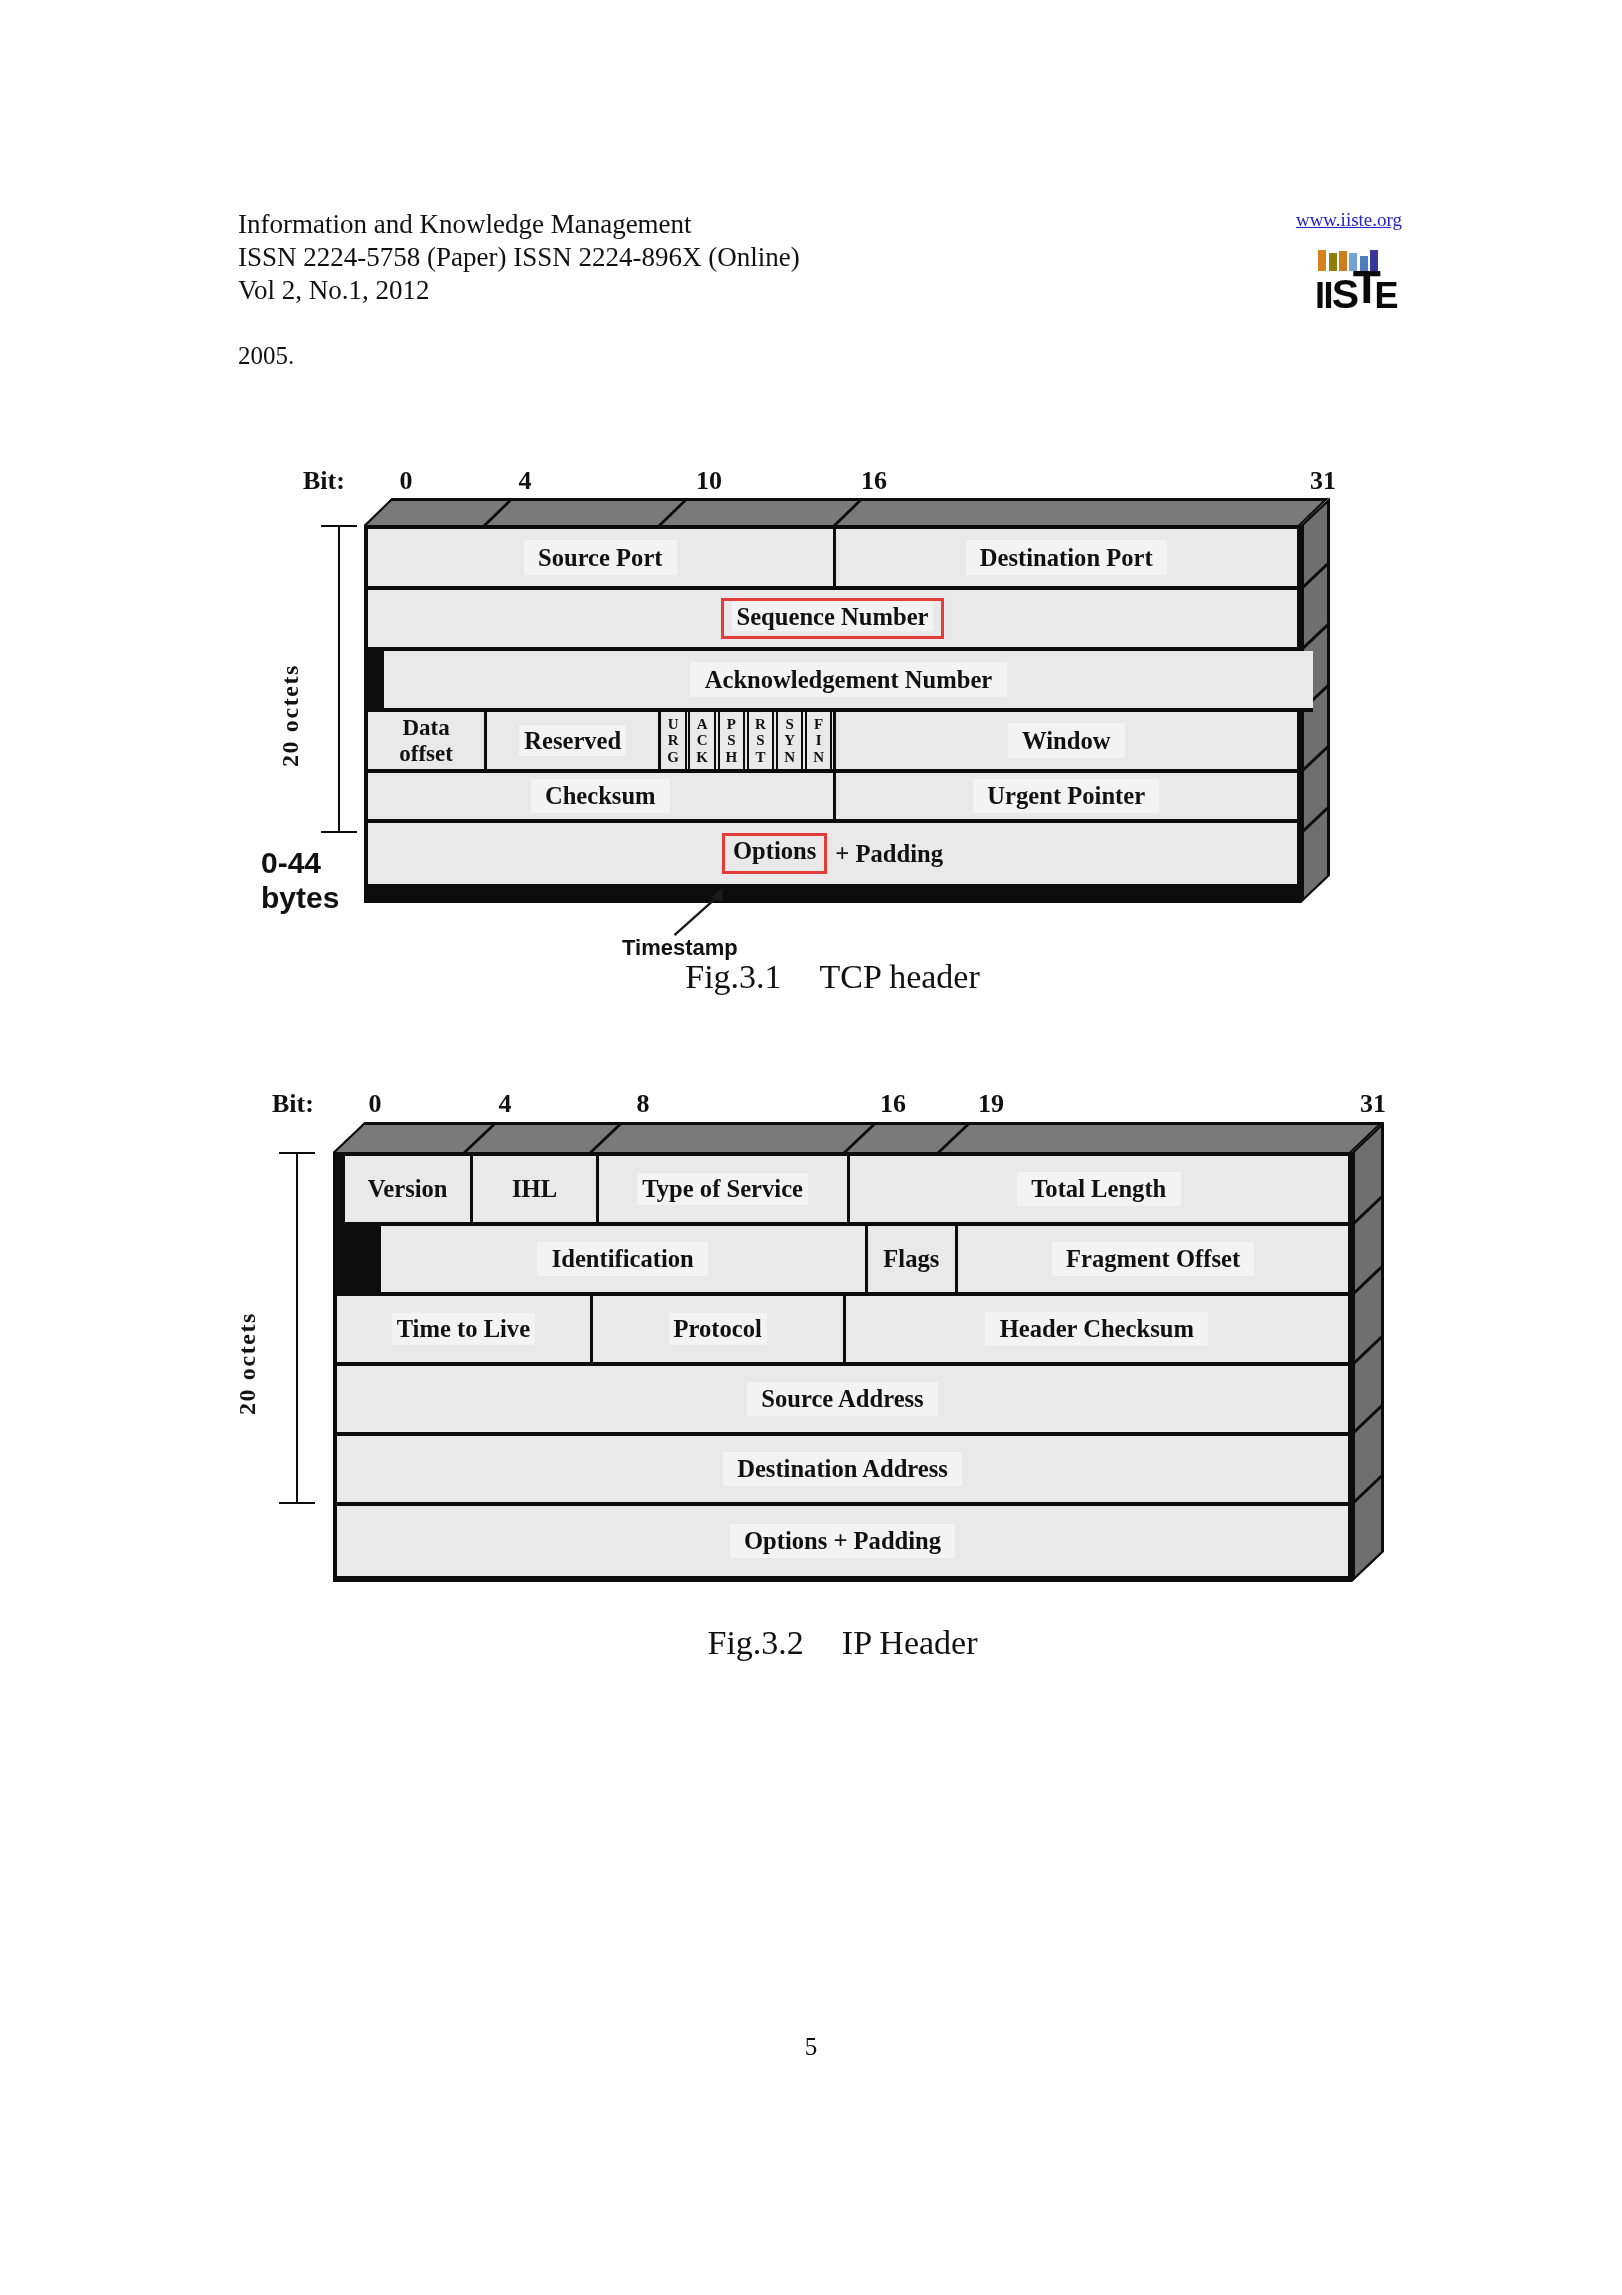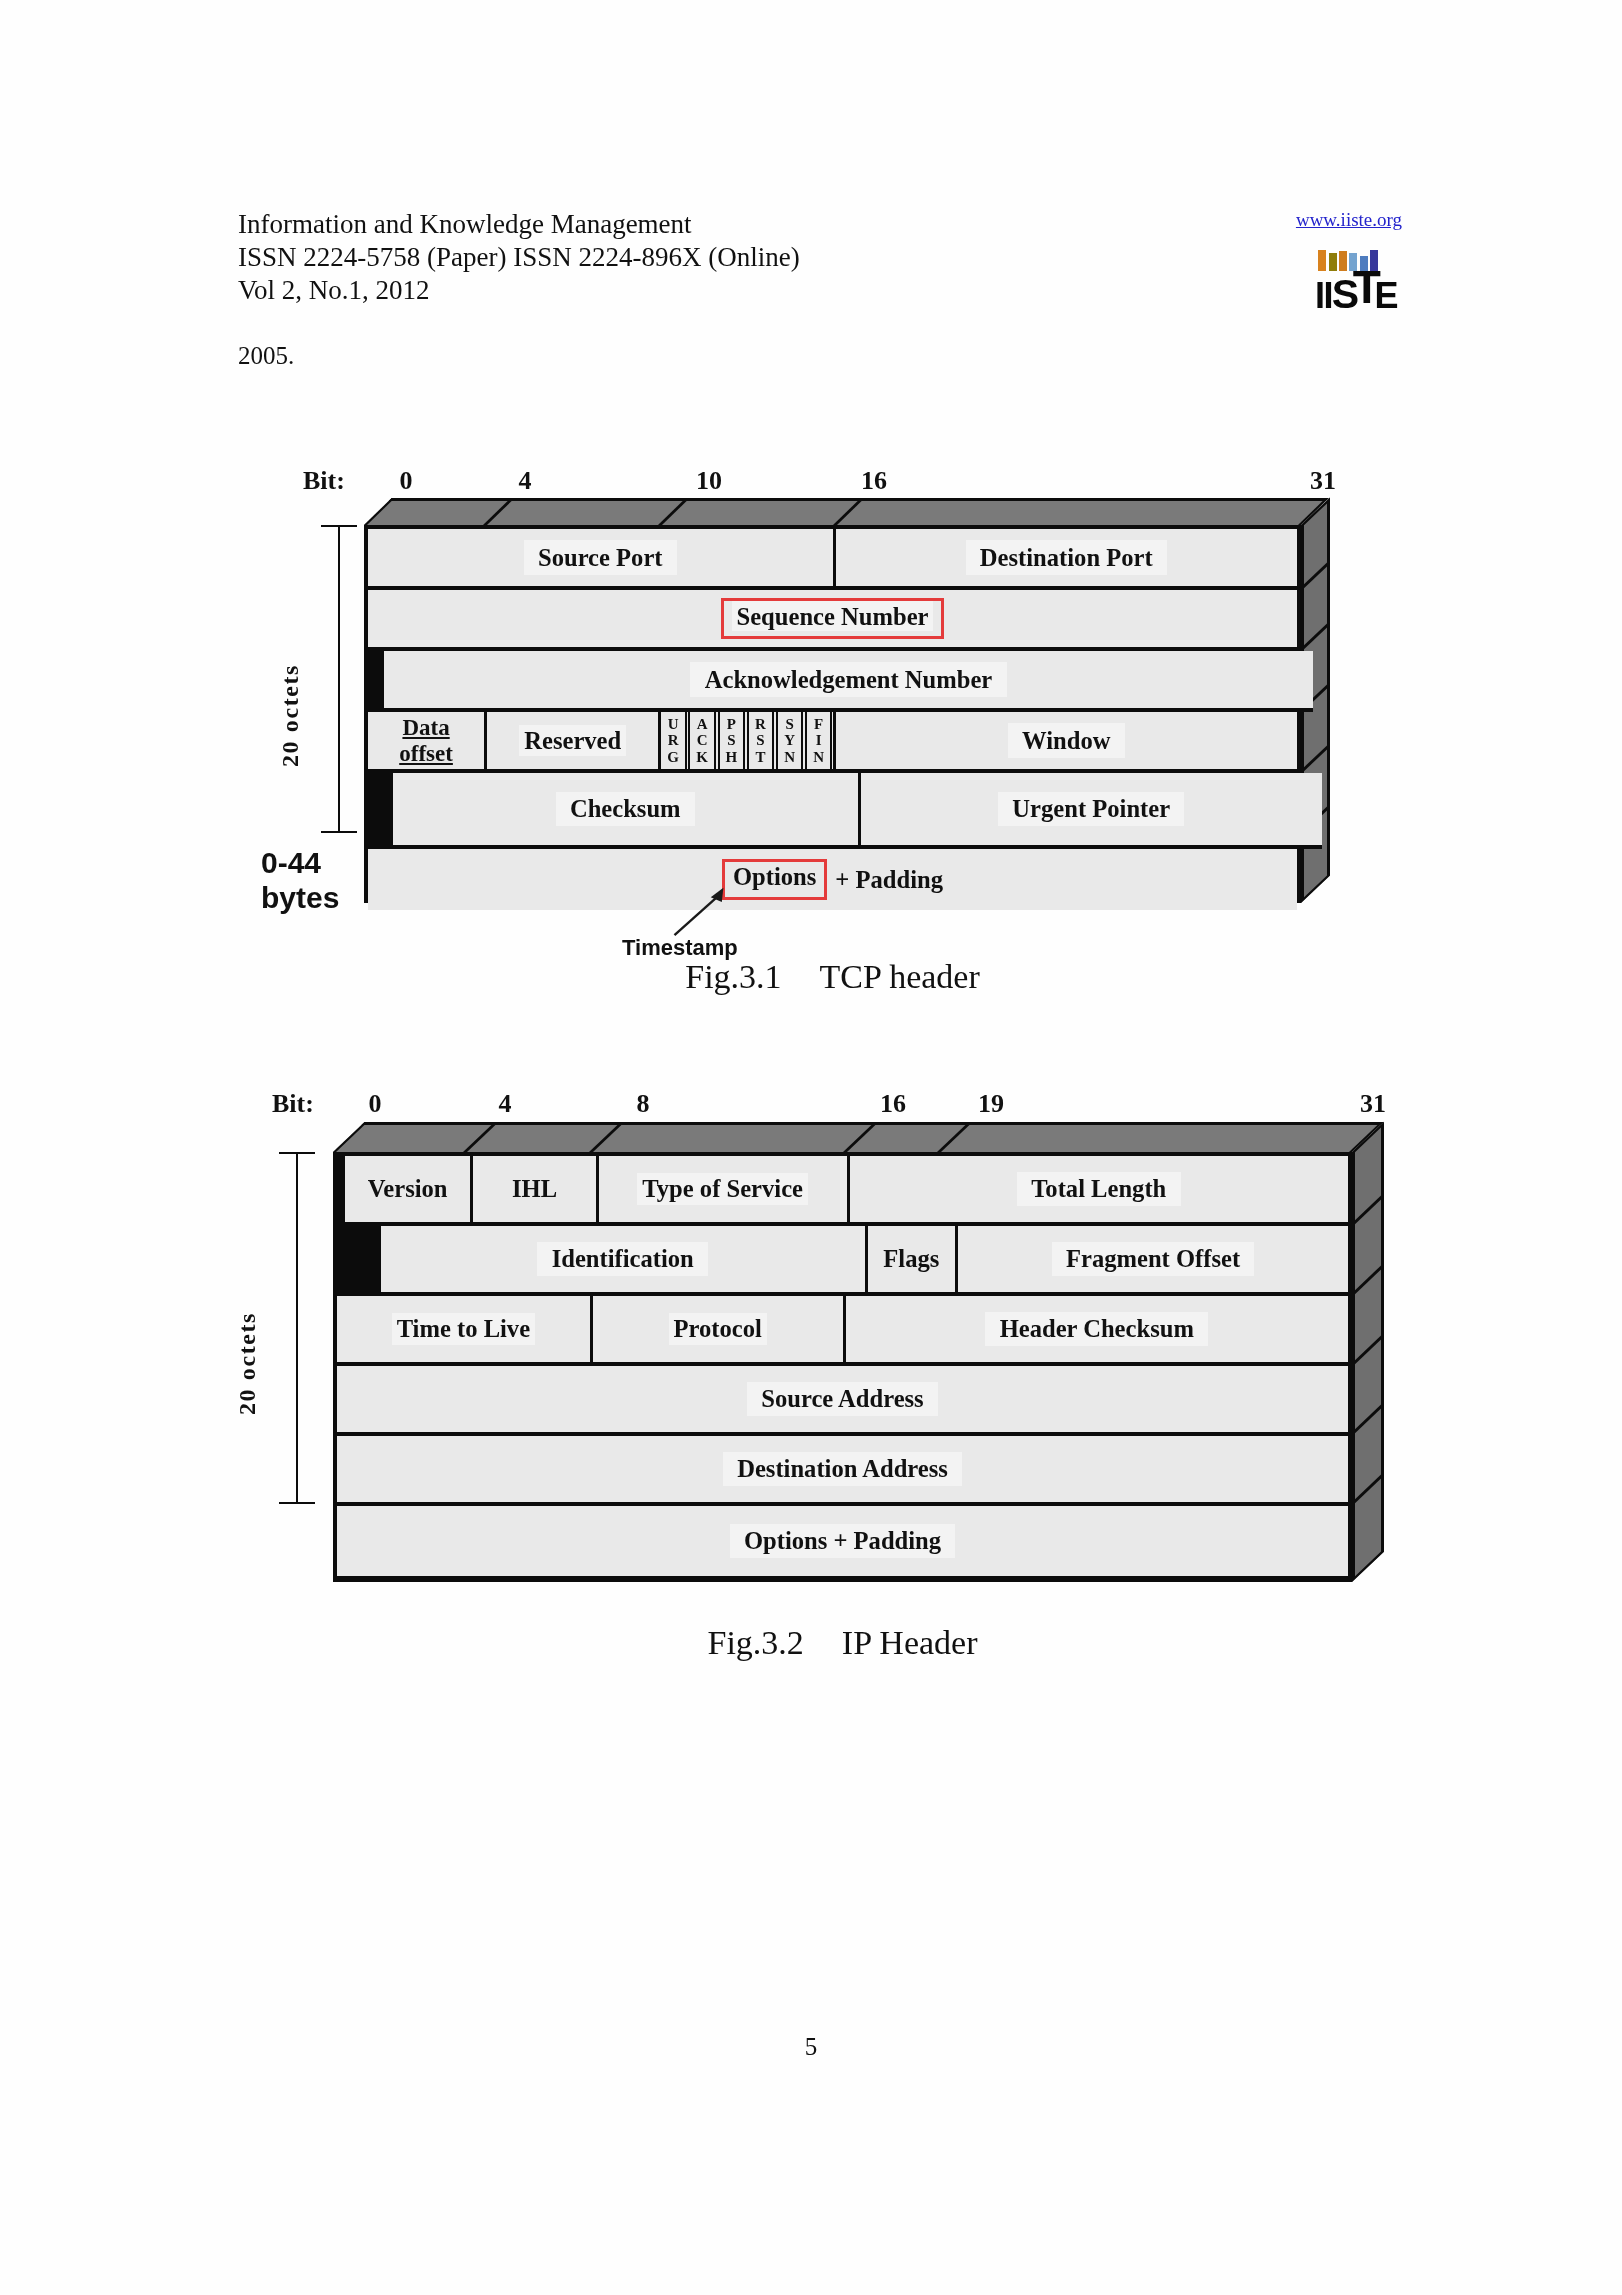--- a/index.html
+++ b/index.html
@@ -132,21 +132,21 @@
         <div class="cell" style="width:100%;">
             <span class="redbox"><span class="lbl-tight">Sequence Number</span></span>
           </div>
       </div>
       <div class="row" style="height:61px;margin-left:16px;">
         <div class="cell" style="width:100%;">
             <span class="lbl">Acknowledgement Number</span>
           </div>
       </div>
       <div class="row" style="height:61px;">
-        <div class="cell" style="width:12.5%; font-size:23px; line-height:26px; padding:0 6.3px;text-decoration:underline;">
+        <div class="cell" style="width:12.5%; font-size:23px; line-height:26px; padding:0 6.3px;">
             <span>Data offset</span>
           </div>
         <div class="cell" style="width:18.75%;">
             <span class="lbl-tight">Reserved</span>
           </div>
         <div class="flaggrp" style="width:18.75%;">
           <div class="flag">
               <span>U</span>
               <span>R</span>
               <span>G</span>
@@ -174,21 +174,21 @@
           <div class="flag">
               <span>F</span>
               <span>I</span>
               <span>N</span>
             </div>
         </div>
         <div class="cell" style="width:50%;">
             <span class="lbl">Window</span>
           </div>
       </div>
-      <div class="row" style="height:76px;margin-left:25px;">
+      <div class="row" style="height:50px;">
         <div class="cell" style="width:50%;">
             <span class="lbl">Checksum</span>
           </div>
         <div class="cell" style="width:50%;">
             <span class="lbl">Urgent Pointer</span>
           </div>
       </div>
       <div class="row" style="height:61px;">
         <div class="cell" style="width:100%;">
           <span class="redbox"><span>Options</span></span>

